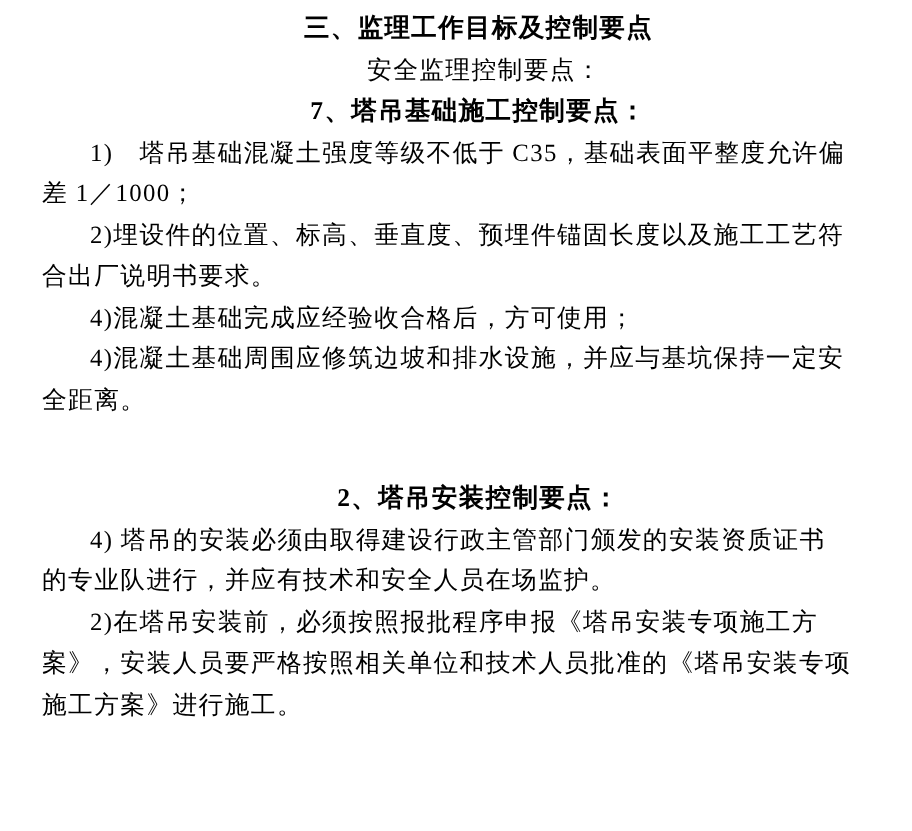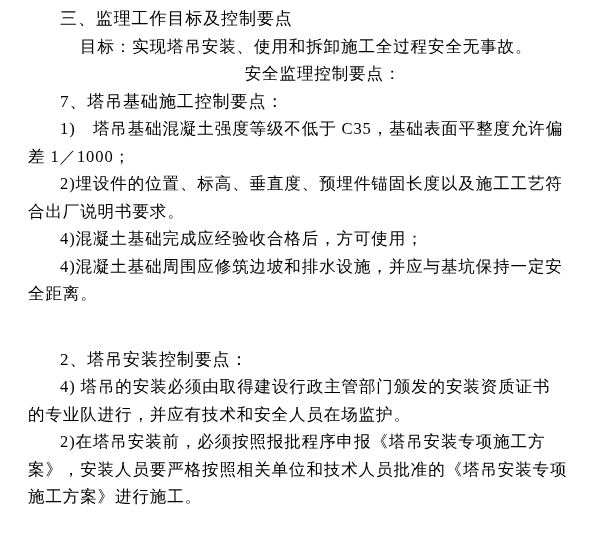--- a/index.html
+++ b/index.html
@@ -22,36 +22,36 @@
     margin: 0;
     font-size: 16.5px;
     line-height: 27.5px;
     letter-spacing: 0.9px;
     font-weight: normal;
     white-space: pre-wrap;
     text-indent: 32px;
     word-break: break-all;
   }
   .heading {
-    font-weight: normal;
+    font-weight: bold;
     font-size: 17px;
     letter-spacing: 0.9px;
+    text-align: center;
   }
   .indent-goal { text-indent: 52px; }
   .indent-sub  { text-indent: 40px; text-align: center; }
   .section-gap { margin-top: 38px; }
 </style>
 </head>
 <body>
 
 <div class="page">
 
   <h1 class="line heading">三、监理工作目标及控制要点</h1>
 
-  <p class="line indent-goal">目标：实现塔吊安装、使用和拆卸施工全过程安全无事故。</p>
 
   <p class="line indent-sub">安全监理控制要点：</p>
 
   <h2 class="line heading">7、塔吊基础施工控制要点：</h2>
 
   <p class="line">1)　塔吊基础混凝土强度等级不低于 C35，基础表面平整度允许偏
 差 1／1000；</p>
 
   <p class="line">2)埋设件的位置、标高、垂直度、预埋件锚固长度以及施工工艺符
 合出厂说明书要求。</p>

